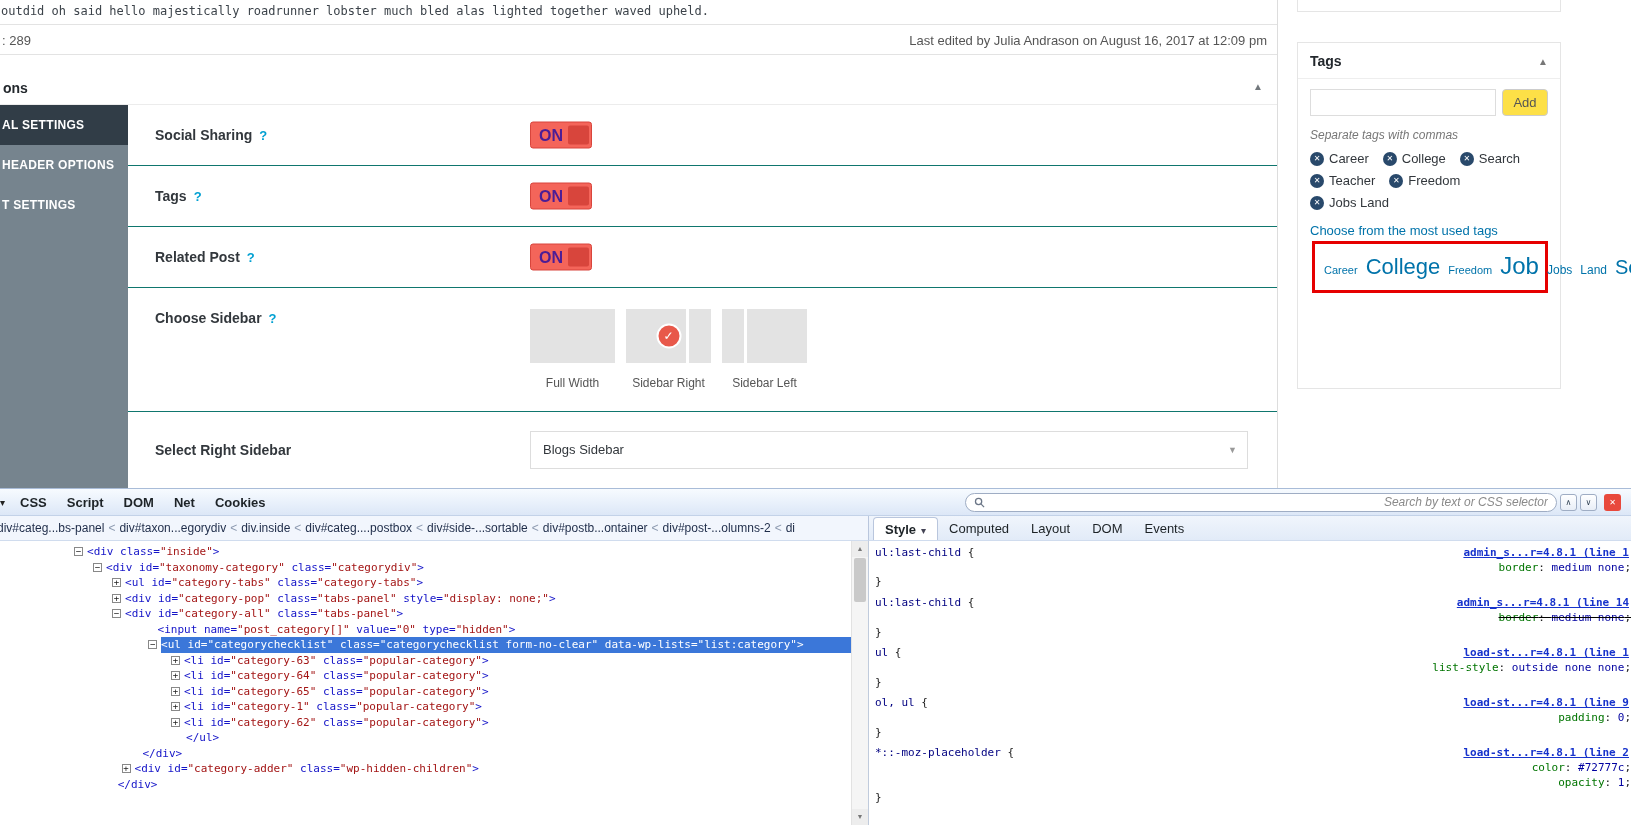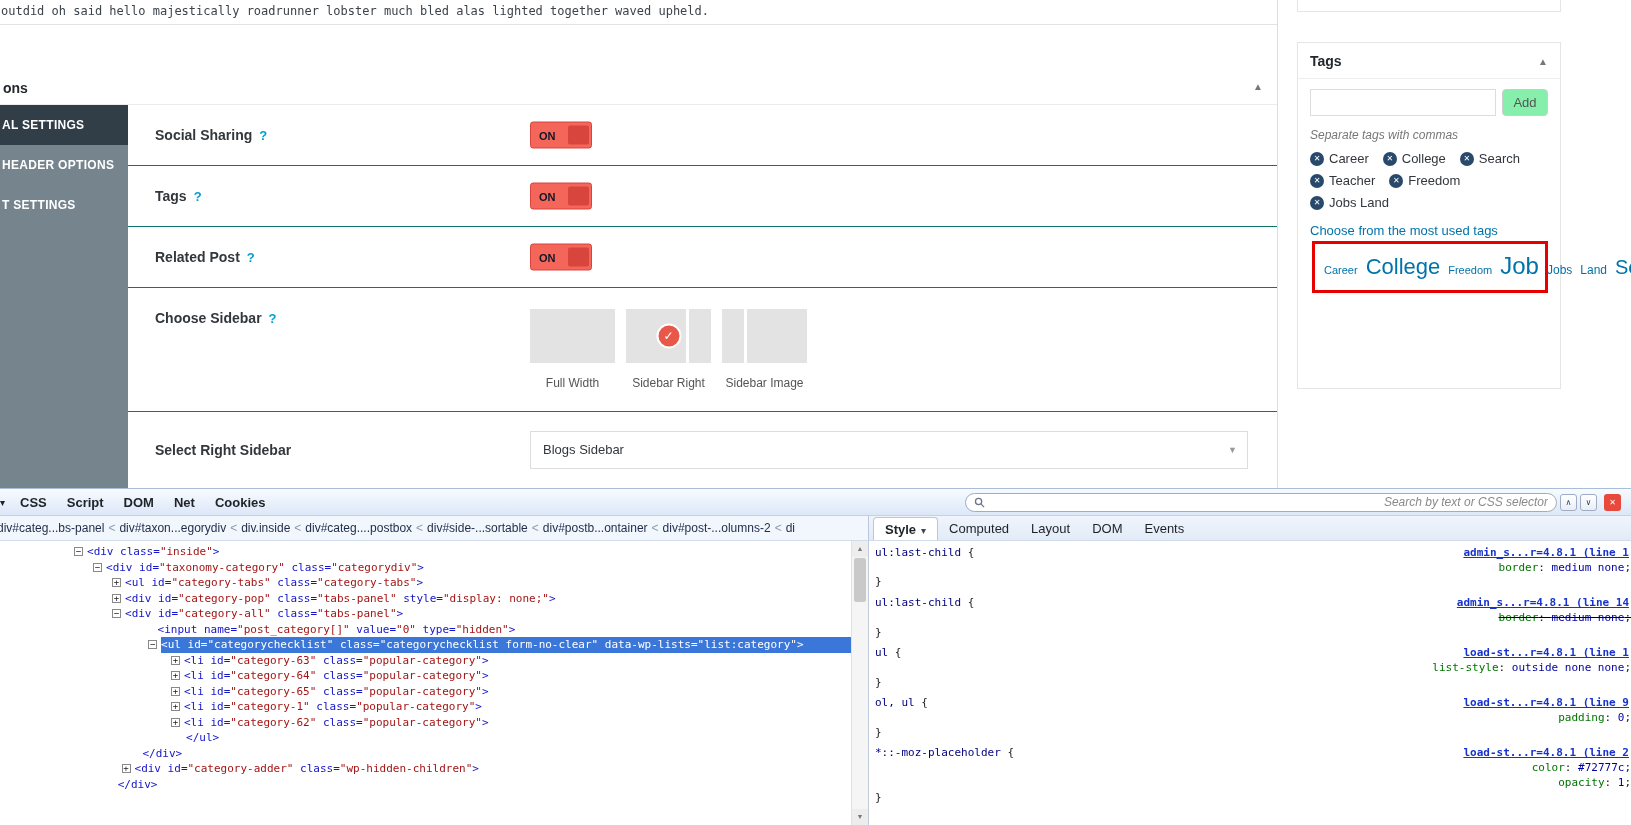--- a/index.html
+++ b/index.html
@@ -25,21 +25,21 @@
   .opts-item.active { background:#313d47; }
 
   .opts-content { position:absolute; left:128px; top:105px; right:0; bottom:0; background:#fff; }
   .setting-row { position:relative; border-bottom:1px solid #0f766e; }
   .row-toggle { height:61px; }
   .setting-label { position:absolute; left:27px; top:50%; transform:translateY(-50%); font-size:14px; font-weight:bold; color:#32373c; white-space:nowrap; }
   .setting-label.label-top { top:22px; transform:none; }
   .help { color:#00a0d2; font-weight:bold; margin-left:7px; font-size:13px; cursor:pointer; }
 
   .toggle { position:absolute; left:402px; top:50%; transform:translateY(-50%); width:62px; height:27px; background:#f4655a; border:1px solid #d8453c; border-radius:3px; display:flex; align-items:center; justify-content:space-between; padding:2px; cursor:pointer; }
-  .on-label { color:#0f172a; font-weight:bold; font-size:11px; padding-left:6px; }
+  .on-label { color:#4c1d95; font-weight:bold; font-size:16px; padding-left:6px; }
   .knob { width:21px; height:19px; background:#d8453c; border-radius:2px; }
 
   .row-sidebar { height:124px; }
   .thumbs { position:absolute; left:402px; top:21px; display:flex; gap:11px; }
   .thumb-wrap { width:85px; }
   .thumb { width:85px; height:54px; display:flex; position:relative; background:#fff; cursor:pointer; }
   .thumb .seg { background:#e3e3e3; height:100%; }
   .thumb.full .seg { width:100%; }
   .thumb.right .main { flex:1; margin-right:3px; }
   .thumb.right .side { width:22px; }
@@ -60,21 +60,21 @@
   .frag { height:12px; border:1px solid #e5e5e5; border-top:none; background:#fff; }
   .metabox { border:1px solid #e5e5e5; background:#fff; }
   .tags-box { margin-top:30px; min-height:347px; }
   .mb-header { height:36px; line-height:36px; padding:0 12px; border-bottom:1px solid #eee; position:relative; }
   .mb-title { font-size:14px; font-weight:bold; color:#23282d; }
   .mb-collapse { position:absolute; right:12px; top:1px; color:#777; font-size:10px; cursor:pointer; }
   .mb-collapse::before { content:"▲"; }
   .mb-body { padding:10px 12px 12px; }
   .tag-input-row { display:flex; gap:6px; }
   .tag-input { flex:1; min-width:0; height:27px; border:1px solid #ddd; padding:0 6px; font-size:13px; }
-  .add-btn { width:46px; height:27px; background:#86efac; border:1px solid #ccc; border-radius:4px; font-size:13px; color:#555; cursor:pointer; }
+  .add-btn { width:46px; height:27px; background:#fde047; border:1px solid #ccc; border-radius:4px; font-size:13px; color:#555; cursor:pointer; }
   .tag-hint { font-style:italic; font-size:12px; color:#777; margin:12px 0 9px; }
   .tag-chips { display:flex; flex-wrap:wrap; column-gap:14px; row-gap:7px; width:236px; }
   .chip { display:inline-flex; align-items:center; gap:5px; font-size:13px; color:#32373c; }
   .chip-x { width:14px; height:14px; border-radius:50%; background:#29496b; color:#fff; font-size:8px; line-height:14px; text-align:center; cursor:pointer; flex:none; }
   .chip-x::before { content:"✕"; }
   .most-used { display:block; margin-top:13px; font-size:13px; color:#0073aa; cursor:pointer; }
   .tag-cloud { margin-top:3px; margin-left:2px; border:3px solid #e60000; padding:6px 9px 8px; line-height:1.3; background:#fff; }
   .cloud-tag { color:#0073aa; margin-right:8px; cursor:pointer; }
   .featured-box { margin-top:16px; }
   .fi-preview { height:46px; margin:1px; background:#f0f1f2; position:relative; overflow:hidden; cursor:pointer; }
@@ -138,20 +138,24 @@
   .struck { text-decoration:line-through; }
   .css-close { line-height:14.7px; color:#222; }
 </style>
 </head>
 <body>
 
 <div class="wp-main">
   <div class="excerpt-row">
     <span class="excerpt">outdid oh said hello majestically roadrunner lobster much bled alas lighted together waved upheld.</span>
   </div>
+  <div class="meta-row">
+    <span class="word-count">: 289</span>
+    <span class="last-edited">Last edited by Julia Andrason on August 16, 2017 at 12:09 pm</span>
+  </div>
 
   <div class="panel-header">
     <span class="panel-title">ons</span>
     <span class="panel-collapse"></span>
   </div>
 
   <div class="opts-sidebar">
     <div class="opts-item active">AL SETTINGS</div>
     <div class="opts-item">HEADER OPTIONS</div>
     <div class="opts-item">T SETTINGS</div>
@@ -195,21 +199,21 @@
               <div class="seg side"></div>
               <span class="badge"></span>
             </div>
           <div class="thumb-label">Sidebar Right</div>
         </div>
         <div class="thumb-wrap">
           <div class="thumb left">
               <div class="seg side"></div>
               <div class="seg main"></div>
             </div>
-          <div class="thumb-label">Sidebar Image</div>
+          <div class="thumb-label">Sidebar Left</div>
         </div>
       </div>
     </div>
 
     <div class="setting-row row-select">
       <span class="setting-label">Select Right Sidebar</span>
       <div class="select-box">
         <span class="select-value">Blogs Sidebar</span>
         <span class="select-caret"></span>
       </div>

